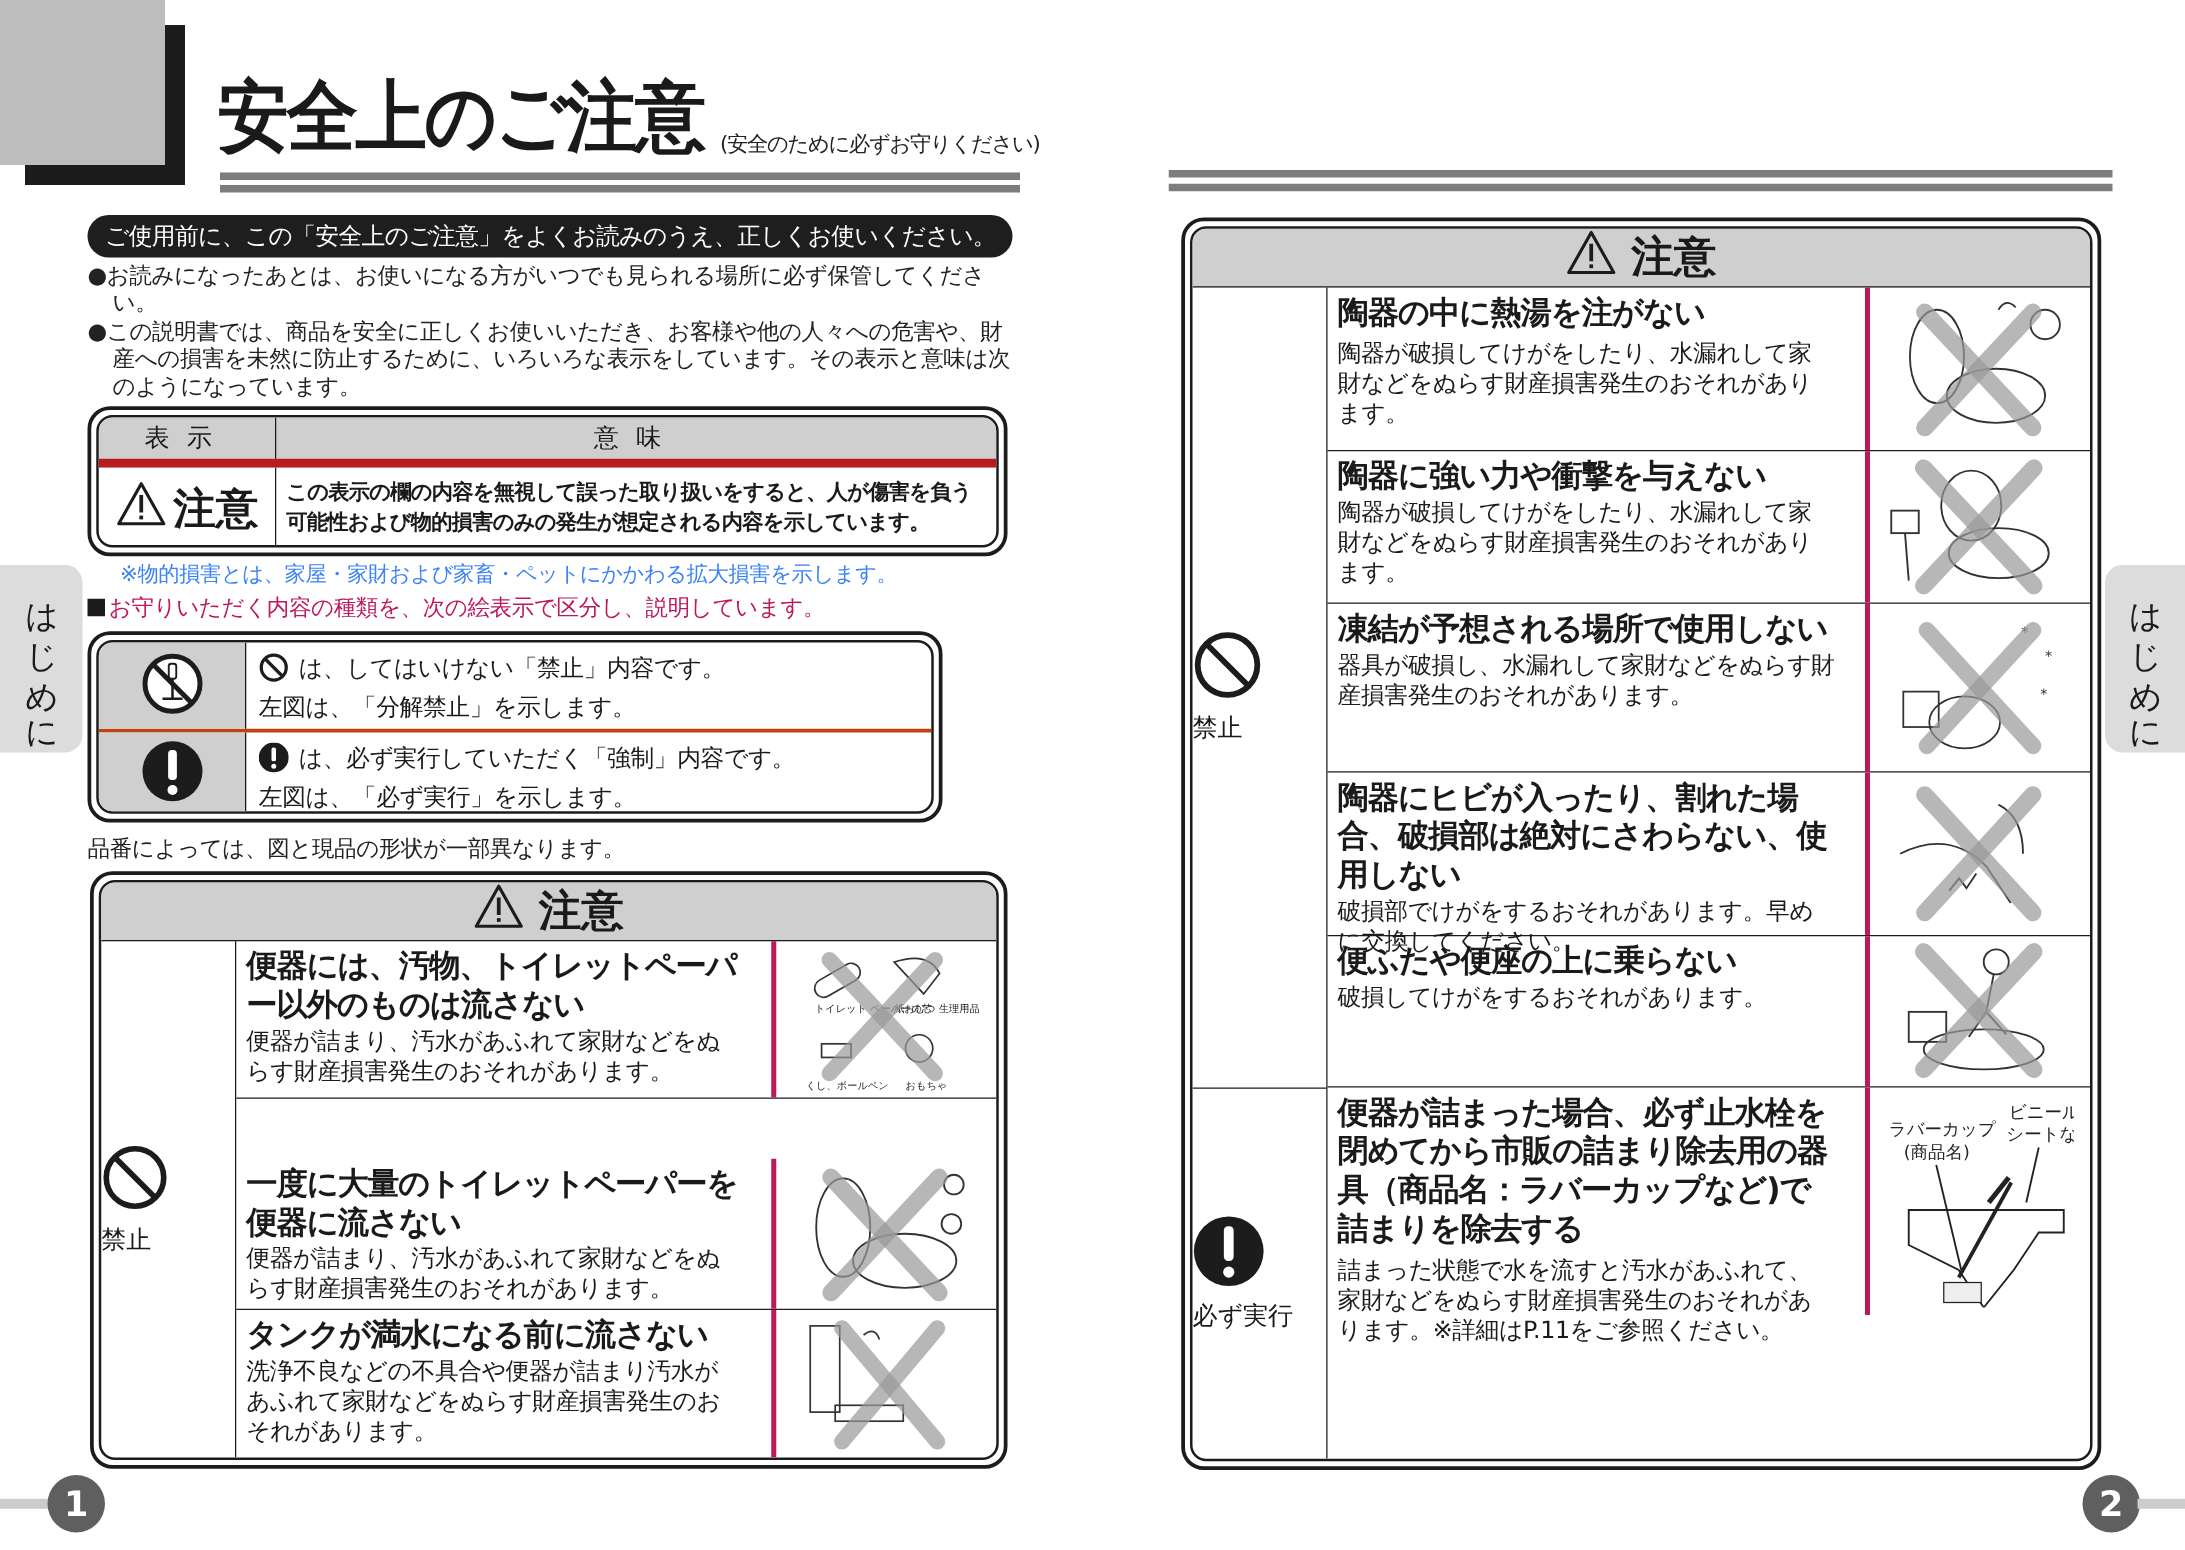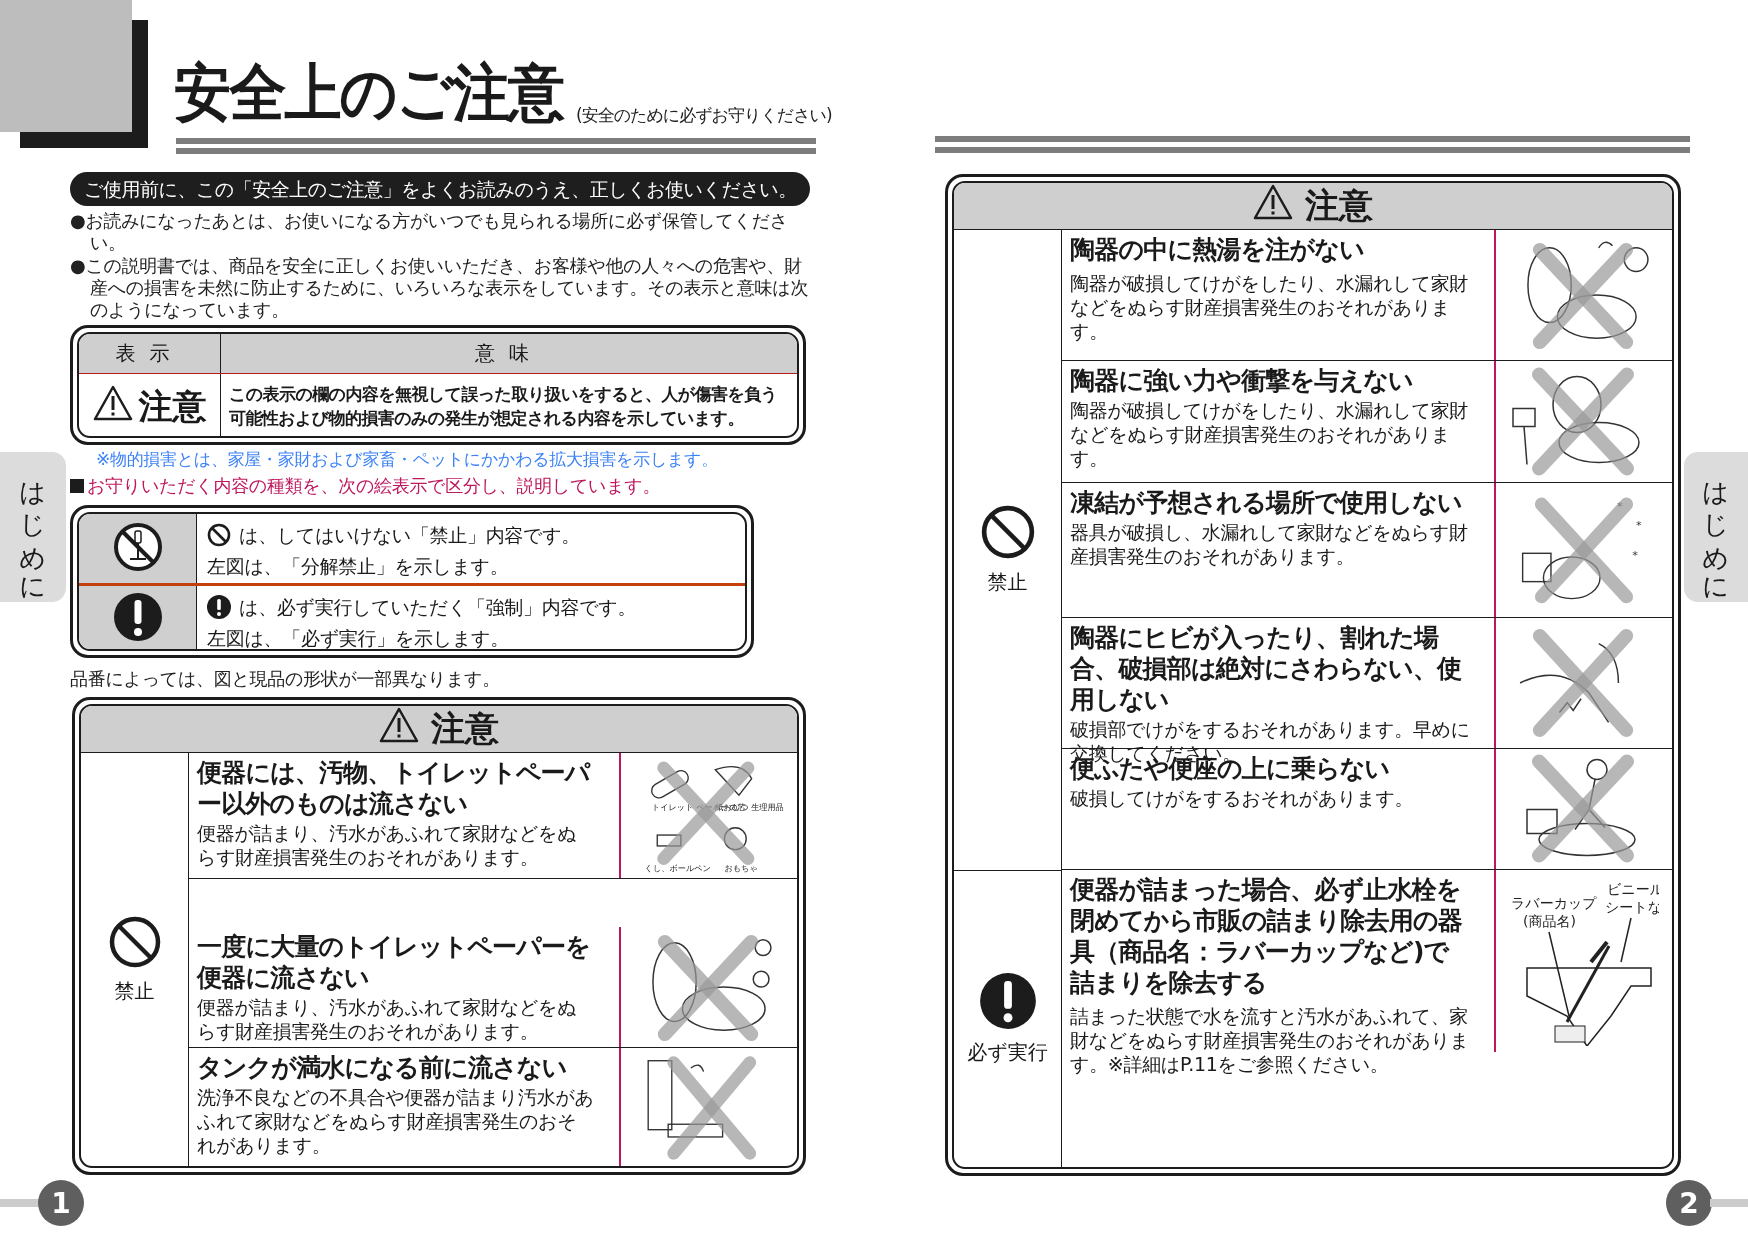--- a/index.html
+++ b/index.html
@@ -19,21 +19,21 @@
   .banner { left: 70px; top: 172px; width: 740px; height: 34px; background: #1e1e1e; color: #fff; border-radius: 17px; font-size: 19px; line-height: 34px; padding-left: 14px; letter-spacing: -0.5px; white-space: nowrap; overflow: hidden; }
 
   .bullets { left: 70px; top: 210px; width: 740px; font-size: 18px; line-height: 22px; color: #222; letter-spacing: -0.3px; }
   .bullets p { padding-left: 20px; text-indent: -20px; margin-bottom: 1px; }
 
   
   .dbox { border: 3px solid #1c1c1c; border-radius: 18px; padding: 4px; background: #fff; }
   .dbox-inner { border: 2px solid #1c1c1c; border-radius: 13px; overflow: hidden; height: 100%; position: relative; }
 
   .legend-table { left: 70px; top: 325px; width: 736px; height: 120px; }
-  .lt-head { display: flex; height: 40px; background: #cfcfcf; border-bottom: 1px solid #b91c1c; }
+  .lt-head { display: flex; height: 40px; background: #cfcfcf; border-bottom: 7px solid #b91c1c; }
   .lt-head div { display: flex; align-items: center; justify-content: center; font-size: 20px; letter-spacing: 14px; }
   .lt-col1 { width: 142px; border-right: 1px solid #1c1c1c; }
   .lt-col2 { flex: 1; }
   .lt-row { display: flex; height: 66px; }
   .lt-row .lt-col1 { display: flex; align-items: center; justify-content: center; gap: 6px; font-size: 34px; font-weight: bold; }
   .lt-row .lt-col2 { font-size: 17px; line-height: 24px; padding: 8px 8px; font-weight: bold; letter-spacing: -0.6px; }
 
   .note1 { left: 96px; top: 448px; font-size: 17px; color: #3b82f6; letter-spacing: -0.3px; }
   .note2 { left: 70px; top: 474px; font-size: 18px; color: #be185d; letter-spacing: -0.3px; }
   .note2 .sq { display: inline-block; width: 14px; height: 14px; background: #1c1c1c; margin-right: 3px; vertical-align: -1px; }
@@ -45,26 +45,26 @@
   .st-text { flex: 1; padding: 8px 10px; font-size: 19px; line-height: 26px; letter-spacing: -0.3px; }
   .st-text .inl { display: inline-block; vertical-align: -5px; margin-right: 8px; }
 
   .note3 { left: 70px; top: 667px; font-size: 18px; color: #222; letter-spacing: -0.3px; }
 
   
   .caution { }
   .caution .hdr { height: 47px; background: #cfcfcf; border-bottom: 1px solid #1c1c1c; display: flex; align-items: center; justify-content: center; gap: 12px; font-size: 34px; font-weight: bold; }
   .caution .body { display: flex; position: absolute; top: 47px; bottom: 0; left: 0; right: 0; }
   .caution .cat-col { display: flex; flex-direction: column; border-right: 1px solid #1c1c1c; }
-  .cat { display: flex; flex-direction: column; align-items: center; justify-content: center; gap: 4px; font-size: 20px; }
+  .cat { display: flex; flex-direction: column; align-items: flex-start; justify-content: center; gap: 4px; font-size: 20px; }
   .cat + .cat { border-top: 1px solid #1c1c1c; }
   .rows { flex: 1; display: flex; flex-direction: column; }
   .row { display: flex; border-bottom: 1px solid #1c1c1c; }
   .row:last-child { border-bottom: none; }
-  .row .txt { flex: 1; padding: 4px 24px 4px 8px; border-right: 2px solid #be185d; }
+  .row .txt { flex: 1; padding: 4px 24px 4px 8px; border-right: 4px solid #be185d; }
   .row .ttl { font-size: 25px; font-weight: bold; line-height: 31px; letter-spacing: -0.8px; }
   .row .dsc { font-size: 19px; line-height: 24px; letter-spacing: -0.3px; margin-top: 2px; }
   .row .img { display: flex; align-items: center; justify-content: center; }
 
   .left-caution { left: 72px; top: 697px; width: 734px; height: 478px; }
   .left-caution .cat-col { width: 108px; }
   .left-caution .img { width: 176px; }
 
   .right-caution { left: 945px; top: 174px; width: 736px; height: 1002px; }
   .right-caution .cat-col { width: 108px; }

